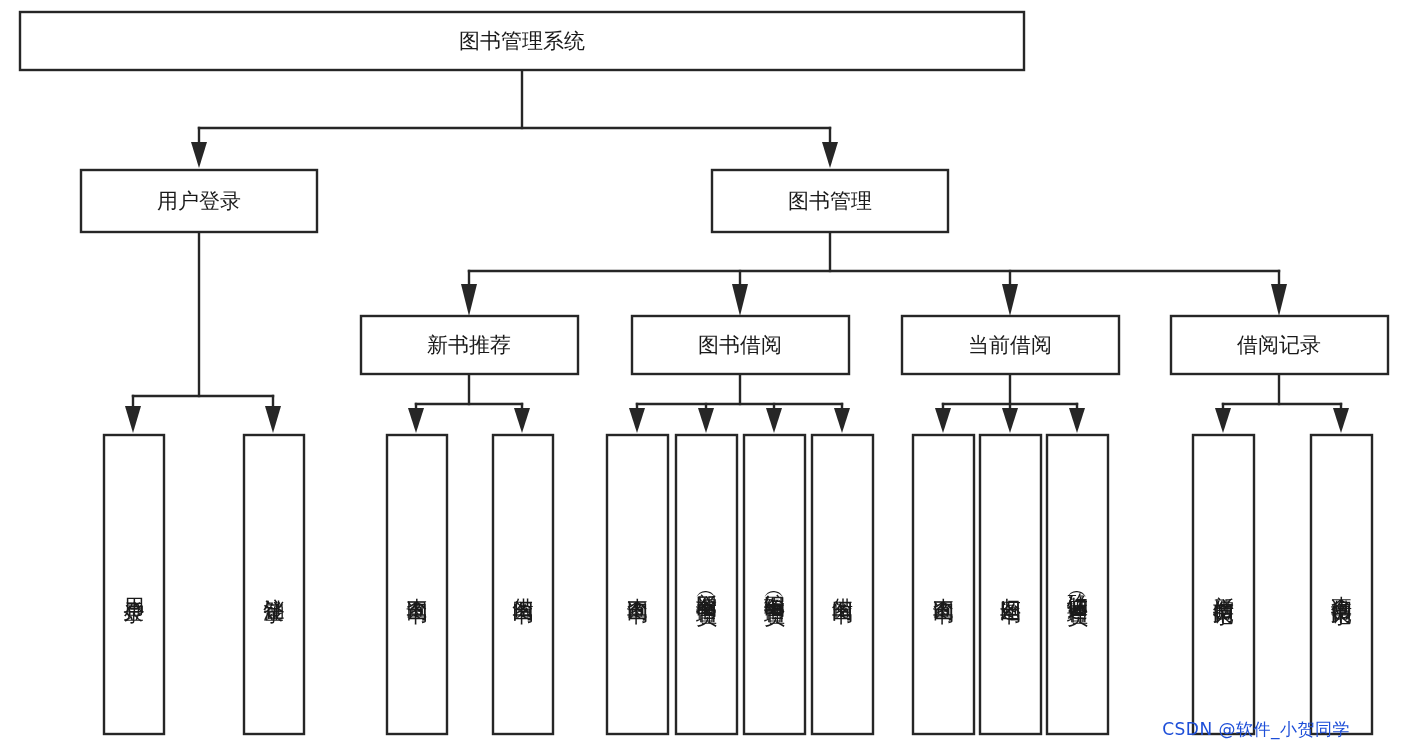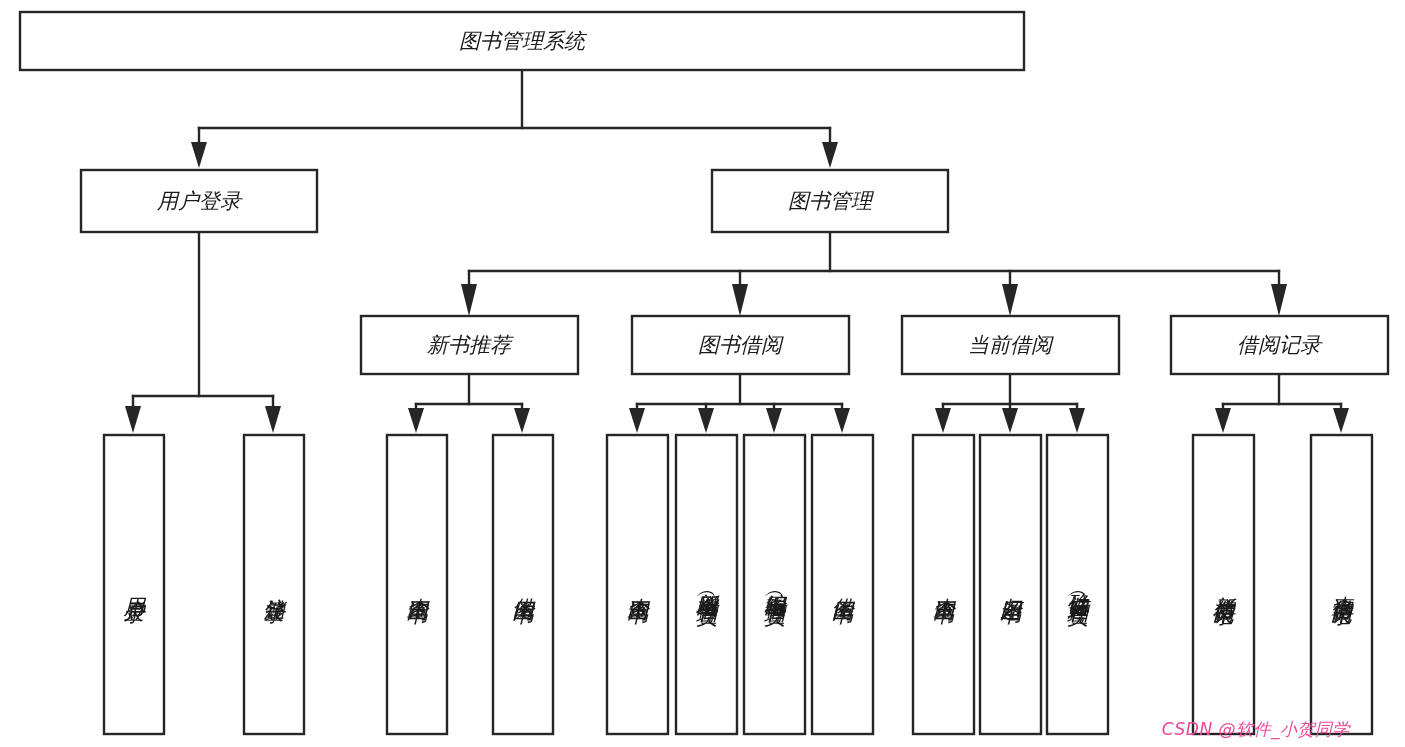--- a/index.html
+++ b/index.html
@@ -11,21 +11,20 @@
     width: 1405px;
     height: 747px;
     overflow: hidden;
     font-family: "DejaVu Sans", "Liberation Sans", sans-serif;
   }
   #diagram-root {
     position: relative;
     width: 1360px;
     height: 747px;
     background: #ffffff;
-    font-style: italic;
   }
   svg.flow-canvas {
     position: absolute;
     left: 0;
     top: 0;
     width: 1405px;
     height: 747px;
   }
   .node-rect {
     fill: #ffffff;
@@ -64,21 +63,21 @@
     justify-content: center;
     text-align: center;
     pointer-events: none;
   }
   .watermark {
     position: absolute;
     right: 10px;
     bottom: 6px;
     font-family: "DejaVu Sans", "Liberation Sans", sans-serif;
     font-size: 17px;
-    color: #ec4899;
+    color: #1d4ed8;
     letter-spacing: 0.5px;
     white-space: nowrap;
   }
 </style>
 </head>
 <body>
 
 <div id="diagram-root">
 
   <svg class="flow-canvas" viewBox="0 0 1405 747">

